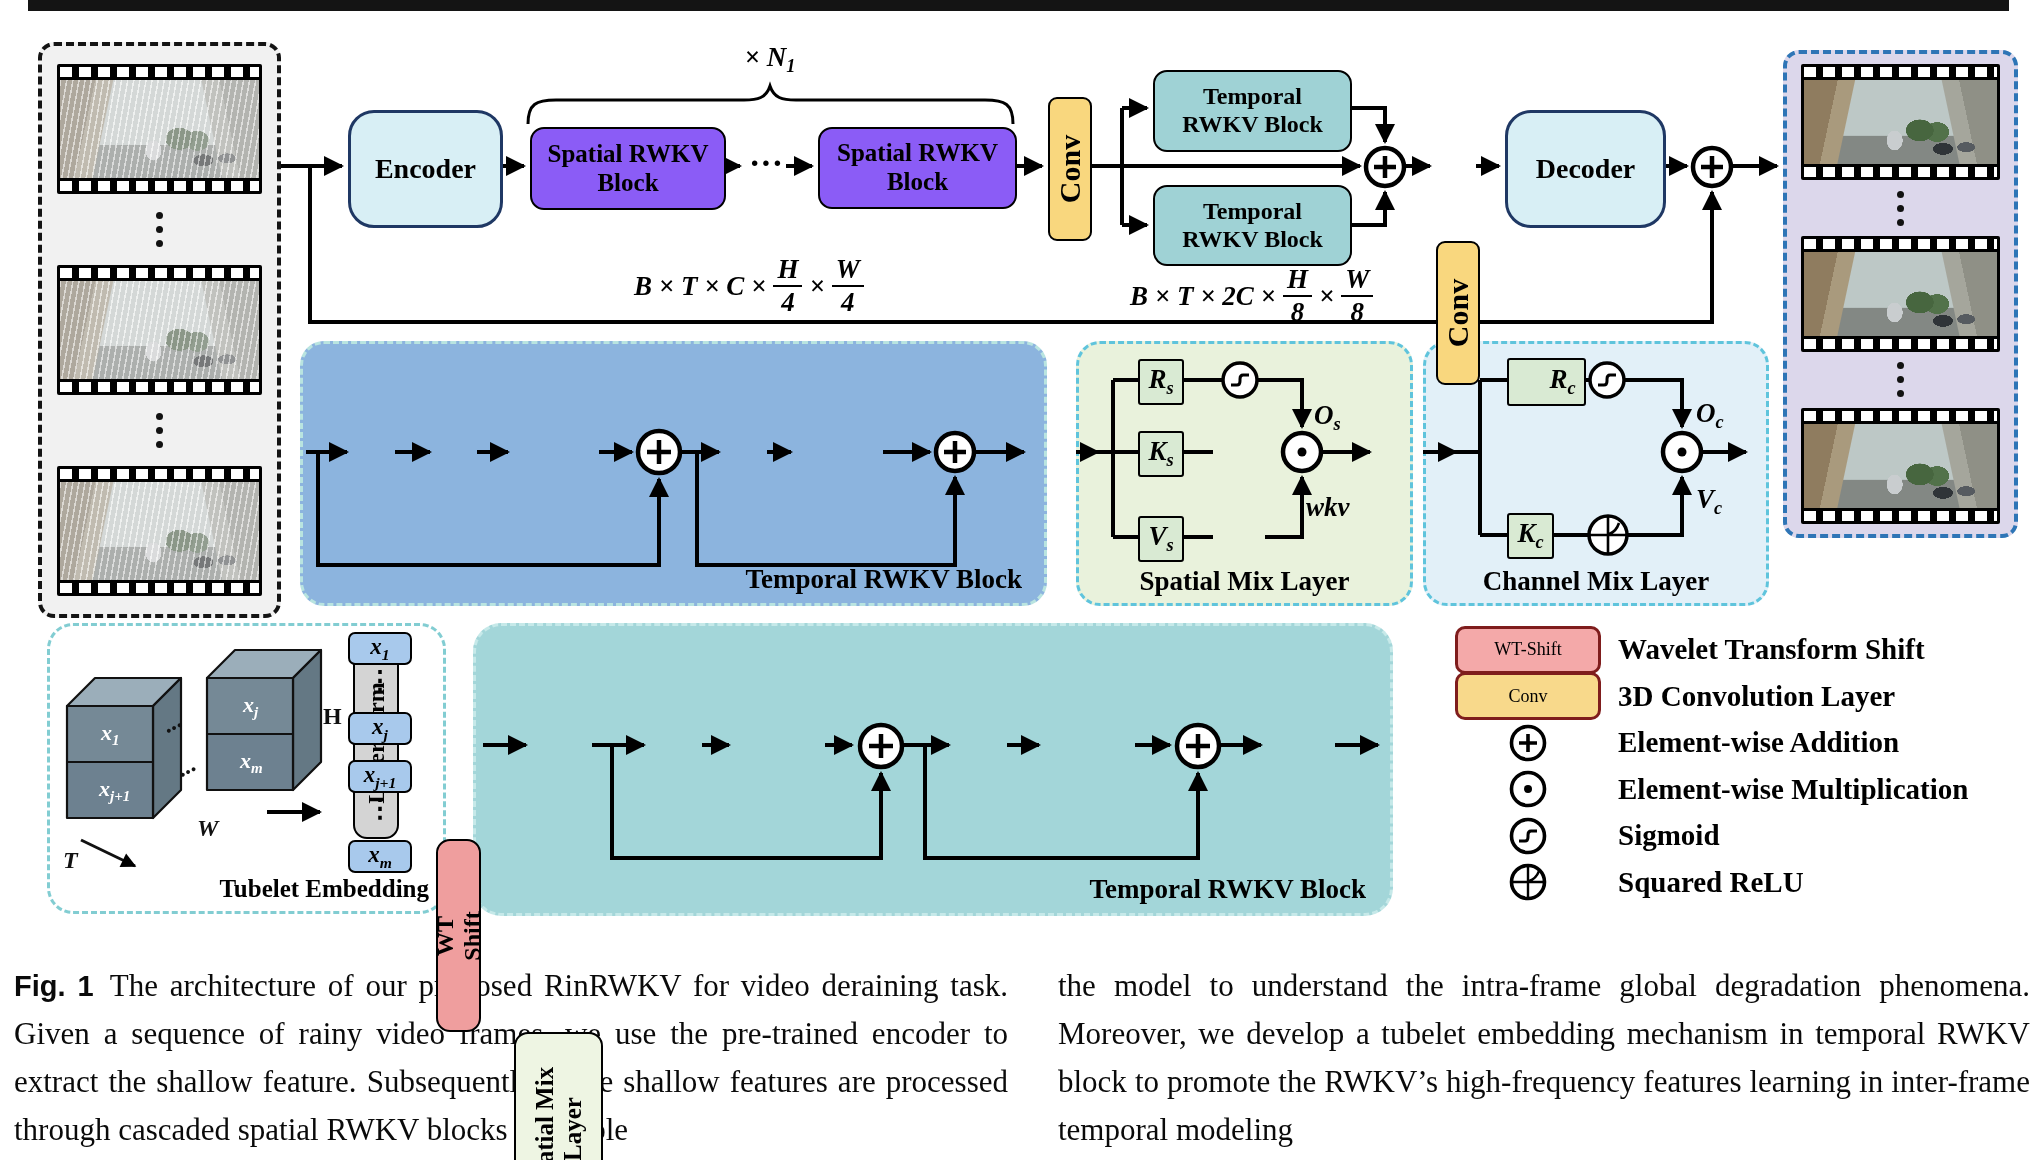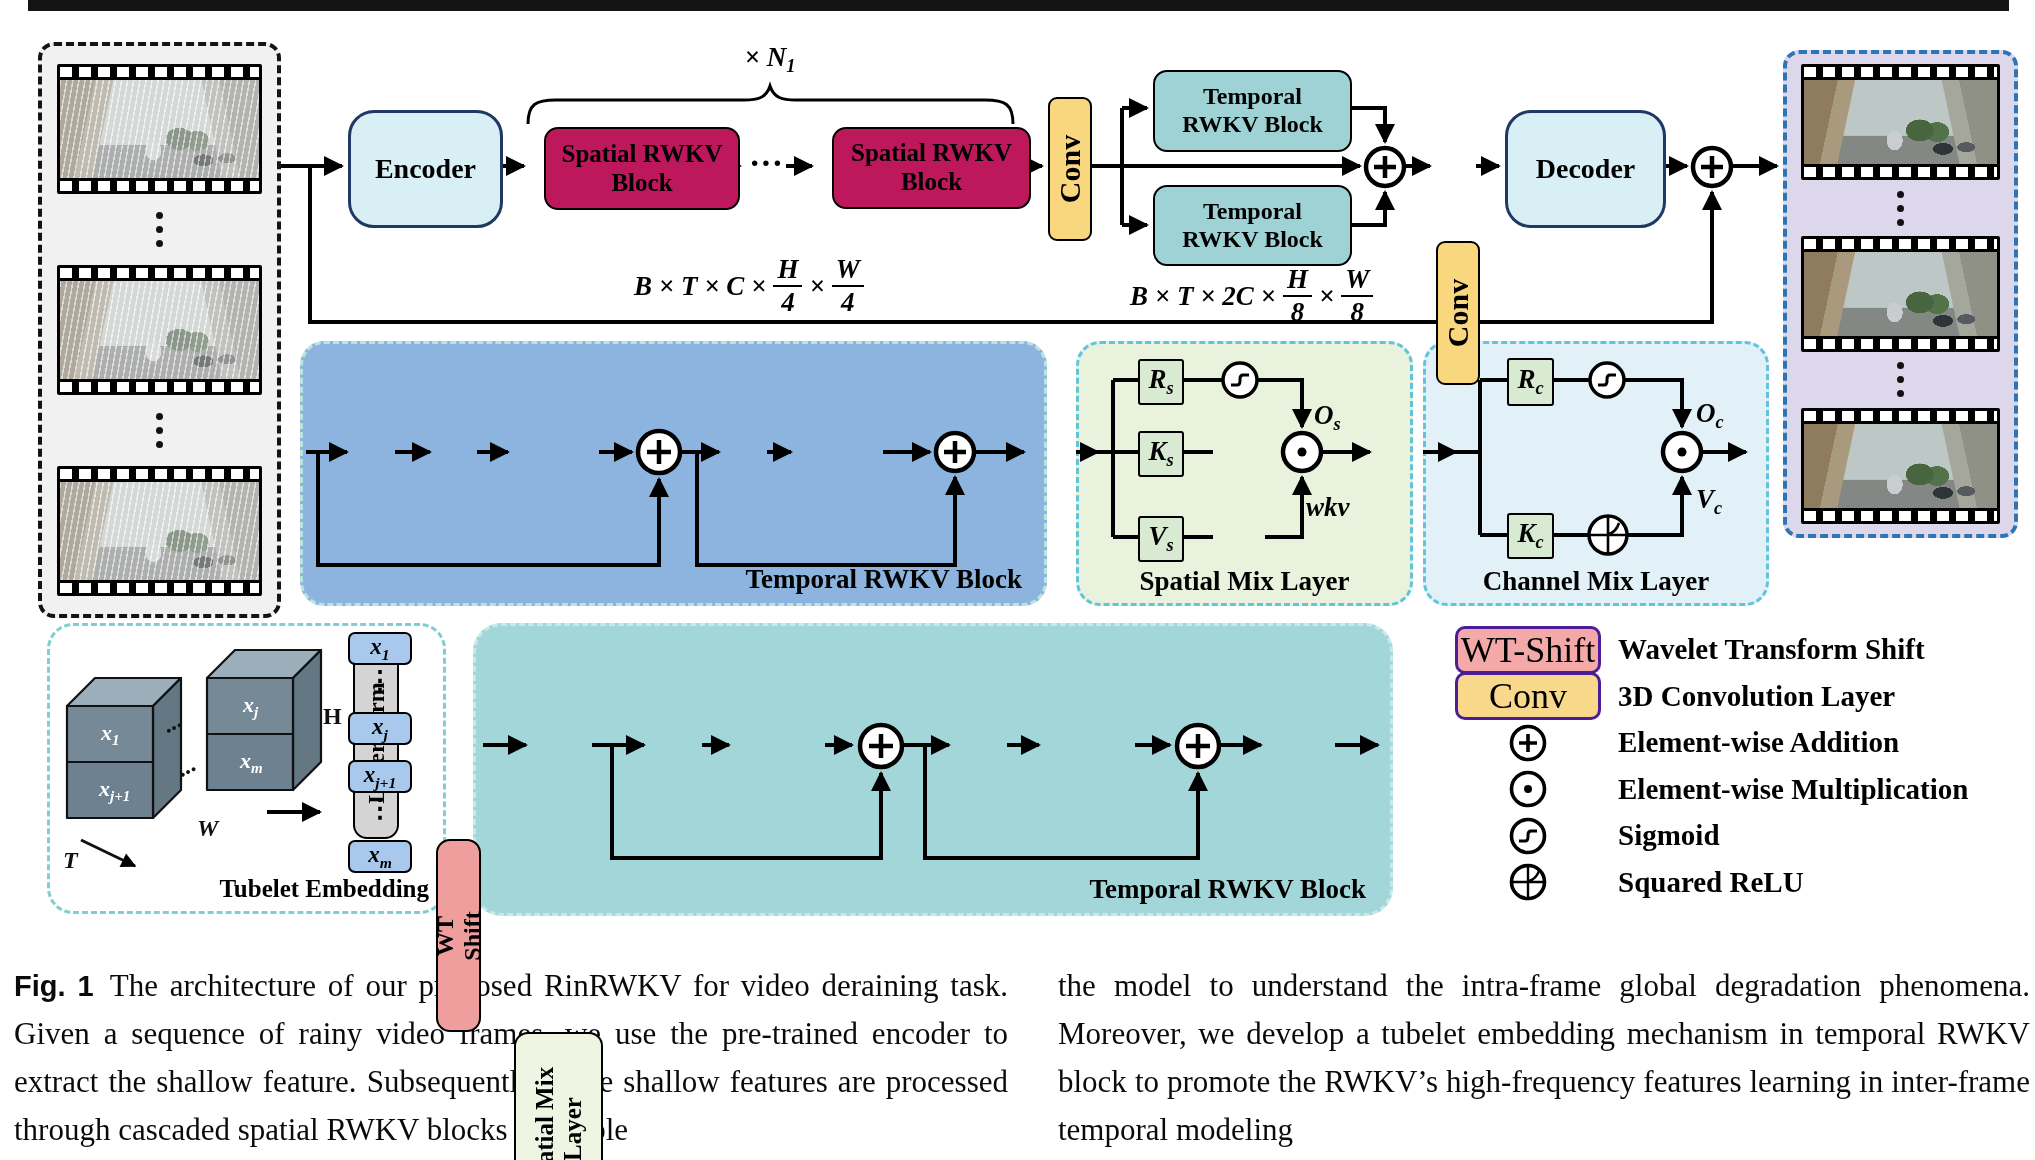--- a/index.html
+++ b/index.html
@@ -7,21 +7,21 @@
           font-family:"Liberation Serif",serif;}
   .abs{position:absolute;}
   
   #top-rule{left:28px;top:0;width:1981px;height:11px;background:#141414;}
   
   .node{position:absolute;border:2.5px solid #000;border-radius:14px;display:flex;
         align-items:center;justify-content:center;text-align:center;z-index:3;
         font-weight:bold;font-family:"Liberation Serif",serif;}
   .node .two{line-height:1.15;}
   .enc{background:#d8eff5;border:3px solid #1f3864;border-radius:26px;font-size:28px;}
-  .sblk{background:#be185d;font-size:25px;margin-left:14px;}
+  .sblk{background:#8b5cf6;font-size:25px;}
   .tblk{background:#9fd2d5;font-size:24px;}
   .convb{background:#f9d77e;border-radius:9px;}
   .lnorm{background:#d4d4d4;}
   .wtshift{background:#ef9e9e;}
   .mixg{background:#eef5e3;}
   .rkv{background:#d9ead3;border-radius:3px;font-style:italic;font-size:27px;z-index:3;}
   
   .vrel{position:relative;}
   .vlab{position:absolute;top:50%;left:50%;transform:translate(-50%,-50%) rotate(-90deg);
         text-align:center;font-weight:bold;line-height:1.12;}
@@ -66,22 +66,22 @@
   .frac .num{border-bottom:2.5px solid #000;padding:0 4px 2px;}
   .frac .den{padding-top:2px;}
   sub{font-size:68%;}
   .token{position:absolute;background:#a8c9ec;border:2px solid #000;border-radius:7px;
          display:flex;align-items:center;justify-content:center;font-size:23px;z-index:3;}
   .tdots{position:absolute;font-weight:bold;font-size:26px;text-align:center;z-index:3;line-height:1;}
   
   .lg-row{display:flex;align-items:center;height:46px;}
   .lg-sym{width:180px;display:flex;justify-content:center;align-items:center;flex:none;}
   .lg-label{font-weight:bold;font-size:29px;}
-  .lg-swatch{width:140px;height:42px;border:3px solid #4c1d95;border-radius:10px;display:flex;
-             align-items:center;justify-content:center;font-size:36px;}
+  .lg-swatch{width:140px;height:42px;border:3px solid #7f1d1d;border-radius:10px;display:flex;
+             align-items:center;justify-content:center;font-size:18px;}
   .sw-pink{background:#f4a9a9;}
   .sw-yellow{background:#f8d98b;}
   
   .capcol{position:absolute;font-size:31px;line-height:48px;text-align:justify;color:#0a0a0a;}
   .figlab{font-family:"Liberation Sans",sans-serif;font-weight:bold;font-size:29px;padding-right:16px;}
   svg{display:block;}
   #wires{position:absolute;left:0;top:0;z-index:2;pointer-events:none;}
 </style>
 </head>
 <body>
@@ -386,21 +386,21 @@
   </div>
   <div class="node rkv" style="left:1138px;top:516px;width:42px;height:42px;">
     <span><span>V</span><sub>s</sub></span>
   </div>
 
   <div class="abs math" style="left:1314px;top:400px;font-size:27px;z-index:3;">
     <span>O</span><sub>s</sub>
   </div>
   <div class="abs math" style="left:1306px;top:492px;font-size:27px;z-index:3;">wkv</div>
 
-  <div class="node rkv" style="left:1507px;top:358px;width:43px;height:44px;">
+  <div class="node rkv" style="left:1507px;top:358px;width:43px;height:44px;padding-left:32px;">
     <span><span>R</span><sub>c</sub></span>
   </div>
   <div class="node rkv" style="left:1507px;top:513px;width:43px;height:42px;">
     <span><span>K</span><sub>c</sub></span>
   </div>
   <div class="abs math" style="left:1696px;top:398px;font-size:27px;z-index:3;">
     <span>O</span><sub>c</sub>
   </div>
   <div class="abs math" style="left:1696px;top:484px;font-size:27px;z-index:3;">
     <span>V</span><sub>c</sub>

